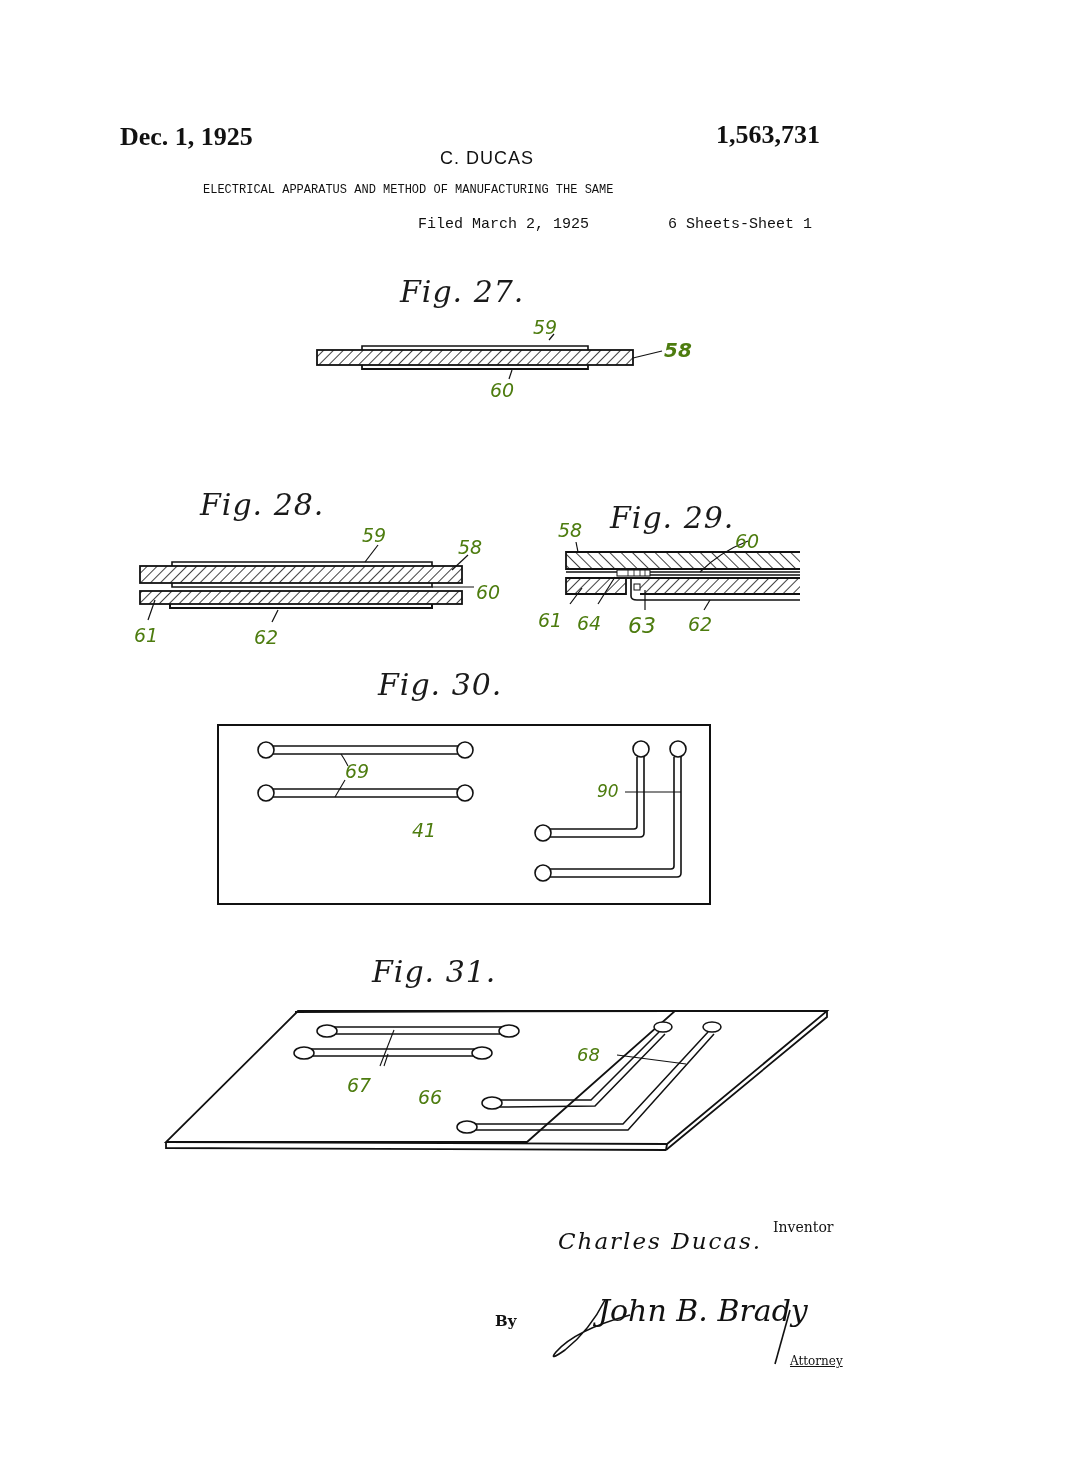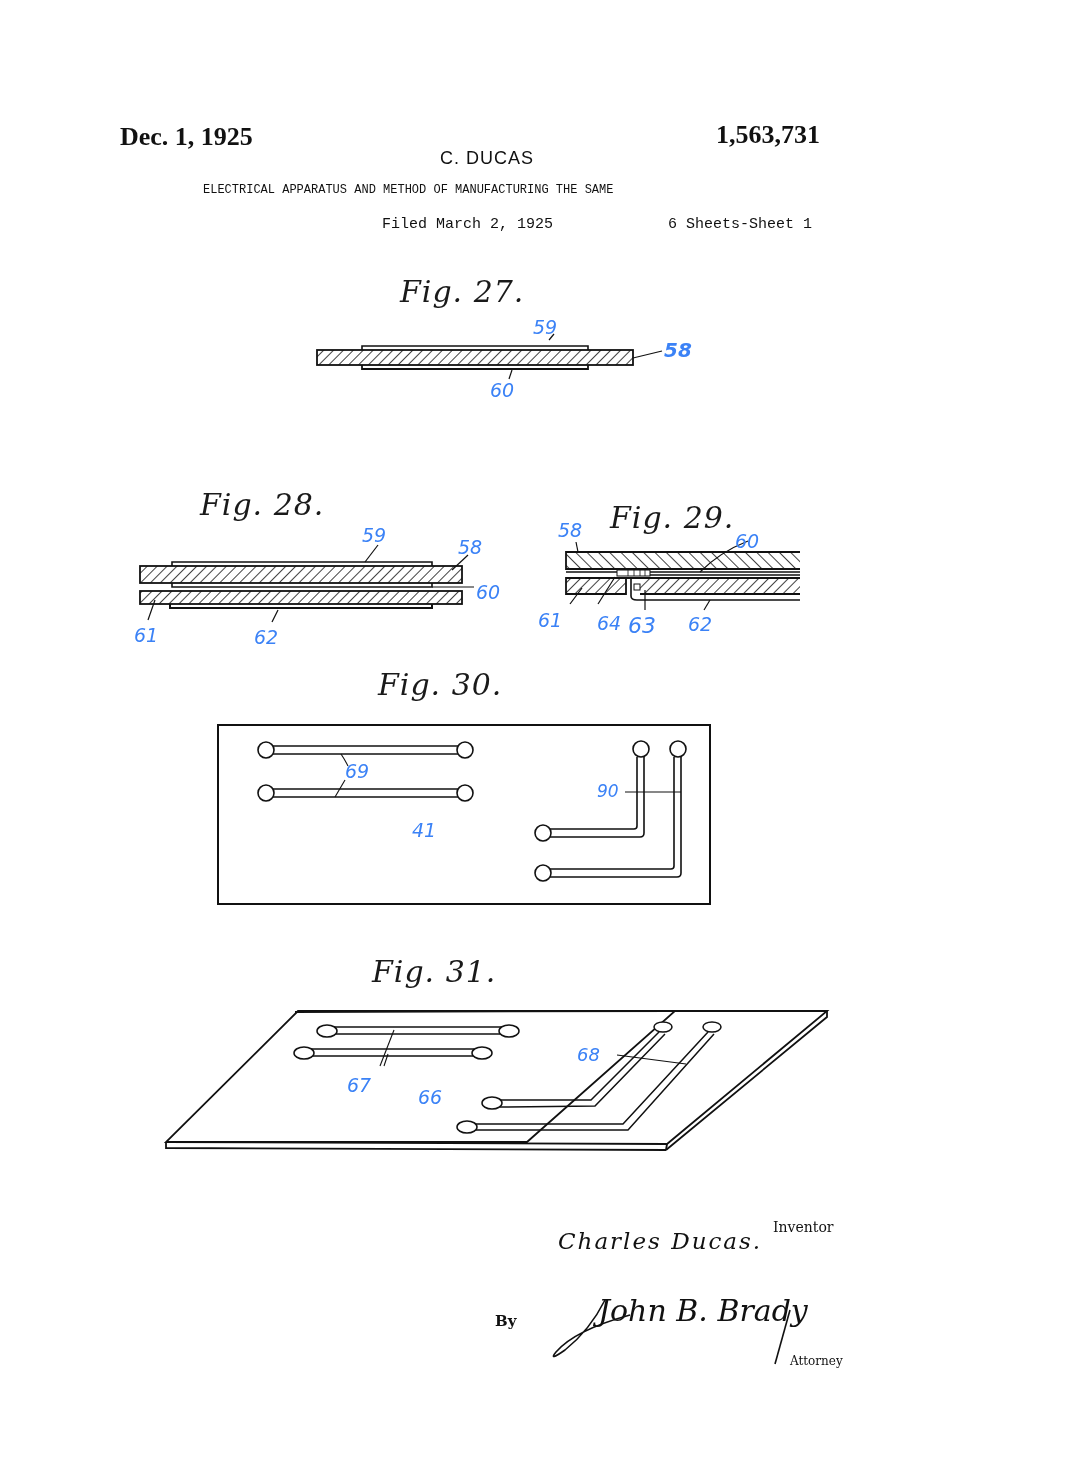--- a/index.html
+++ b/index.html
@@ -2,21 +2,21 @@
 <html><head>
   <meta charset="utf-8">
   <style>
     html, body { margin: 0; padding: 0; background: #ffffff; }
     body { width: 1077px; height: 1474px; position: relative; overflow: hidden; color: #111; }
     .abs { position: absolute; }
     .serif-bold { font-family: "Liberation Serif", "DejaVu Serif", serif; font-weight: bold; }
     .sans { font-family: "Liberation Sans", "DejaVu Sans", sans-serif; }
     .mono { font-family: "Liberation Mono", "DejaVu Sans Mono", monospace; }
     .script { font-family: "DejaVu Serif", "Liberation Serif", serif; font-style: italic; }
-    .label { font-family: "DejaVu Sans", "Liberation Sans", sans-serif; font-style: italic; font-size: 19px; color: #3b82f6; position: absolute; }
+    .label { font-family: "DejaVu Sans", "Liberation Sans", sans-serif; font-style: italic; font-size: 19px; color: #4d7c0f; position: absolute; }
     .figtitle { font-family: "DejaVu Serif", "Liberation Serif", serif; font-style: italic; font-size: 30px; color: #1a1a1a; position: absolute; letter-spacing: 1px; }
     svg { position: absolute; overflow: visible; }
   </style>
 </head>
 <body>
 
 <svg width="0" height="0" style="position:absolute">
   <defs>
     <pattern id="hatch" width="7" height="7" patternUnits="userSpaceOnUse" patternTransform="rotate(45)">
       <line x1="0" y1="0" x2="0" y2="7" stroke="#111" stroke-width="1.6"></line>
@@ -24,21 +24,21 @@
     <pattern id="hatchR" width="8" height="8" patternUnits="userSpaceOnUse" patternTransform="rotate(-45)">
       <line x1="0" y1="0" x2="0" y2="8" stroke="#111" stroke-width="1.6"></line>
     </pattern>
   </defs>
 </svg>
 
 <div class="abs serif-bold" style="left:120px; top:122px; font-size:26px;">Dec. 1, 1925</div>
 <div class="abs serif-bold" style="left:716px; top:120px; font-size:26px;">1,563,731</div>
 <div class="abs sans" style="left:440px; top:148px; font-size:18px; letter-spacing:1px;">C. DUCAS</div>
 <div class="abs mono" style="left:203px; top:183px; font-size:12px;">ELECTRICAL APPARATUS AND METHOD OF MANUFACTURING THE SAME</div>
-<div class="abs mono" style="left:382px; top:216px; font-size:15px;">Filed March 2, 1925</div>
+<div class="abs mono" style="left:418px; top:216px; font-size:15px;">Filed March 2, 1925</div>
 <div class="abs mono" style="left:668px; top:216px; font-size:15px;">6 Sheets-Sheet 1</div>
 
 <div class="figtitle" style="left:400px; top:274px;">Fig. 27.</div>
 <svg style="left:0; top:0;" width="1077" height="1474">
 
   <path d="M362 350 L362 346 L588 346 L588 350" fill="none" stroke="#111" stroke-width="1.6"></path>
 
   <rect x="317" y="350" width="316" height="15" fill="url(#hatch)" stroke="#111" stroke-width="1.8"></rect>
 
   <path d="M362 365 L362 369 L588 369 L588 365" fill="none" stroke="#111" stroke-width="1.8"></path>
@@ -96,21 +96,21 @@
   <line x1="576" y1="542" x2="578" y2="552" stroke="#111" stroke-width="1.2"></line>
   <path d="M700 572 Q720 552 748 541" fill="none" stroke="#111" stroke-width="1.2"></path>
   <line x1="582" y1="588" x2="570" y2="604" stroke="#111" stroke-width="1.2"></line>
   <line x1="615" y1="577" x2="598" y2="604" stroke="#111" stroke-width="1.2"></line>
   <line x1="645" y1="590" x2="645" y2="610" stroke="#111" stroke-width="1.2"></line>
   <line x1="710" y1="600" x2="704" y2="610" stroke="#111" stroke-width="1.2"></line>
 </svg>
 <div class="label" style="left:558px; top:519px;">58</div>
 <div class="label" style="left:735px; top:530px;">60</div>
 <div class="label" style="left:538px; top:609px;">61</div>
-<div class="label" style="left:577px; top:612px;margin-left:20px;">64</div>
+<div class="label" style="left:577px; top:612px;">64</div>
 <div class="label" style="left:628px; top:613px; font-size:22px;">63</div>
 <div class="label" style="left:688px; top:613px;">62</div>
 
 <div class="figtitle" style="left:378px; top:667px;">Fig. 30.</div>
 <svg style="left:0; top:0;" width="1077" height="1474">
   <rect x="218" y="725" width="492" height="179" fill="none" stroke="#111" stroke-width="2"></rect>
 
   <g fill="none" stroke="#111" stroke-width="1.6">
     <line x1="273" y1="746" x2="458" y2="746"></line>
     <line x1="273" y1="754" x2="458" y2="754"></line>
@@ -187,13 +187,13 @@
 <div class="label" style="left:418px; top:1086px;">66</div>
 
 <div class="abs serif-bold" style="left:773px; top:1210px; font-size:14px; font-weight:normal; font-family:'DejaVu Serif', serif;margin-top:9px;">Inventor</div>
 <div class="abs script" style="left:558px; top:1228px; font-size:23px; letter-spacing:2px;">Charles Ducas.</div>
 <div class="abs" style="left:495px; top:1312px; font-size:15px; font-family:'DejaVu Serif', serif; font-weight:bold;">By</div>
 <svg style="left:0; top:0;" width="1077" height="1474">
   <path d="M605 1300 Q590 1330 565 1350 Q548 1362 556 1352 Q575 1330 630 1315" fill="none" stroke="#111" stroke-width="1.6"></path>
   <line x1="790" y1="1310" x2="775" y2="1364" stroke="#111" stroke-width="1.6"></line>
 </svg>
 <div class="abs script" style="left:598px; top:1293px; font-size:30px;">John B. Brady</div>
-<div class="abs" style="left:790px; top:1354px; font-size:12px; font-family:'DejaVu Serif', serif;">Attorney</div>
+<div class="abs" style="left:790px; top:1354px; font-size:12px; font-family:'DejaVu Serif', serif;text-decoration:underline;">Attorney</div>
 
 </body></html>

